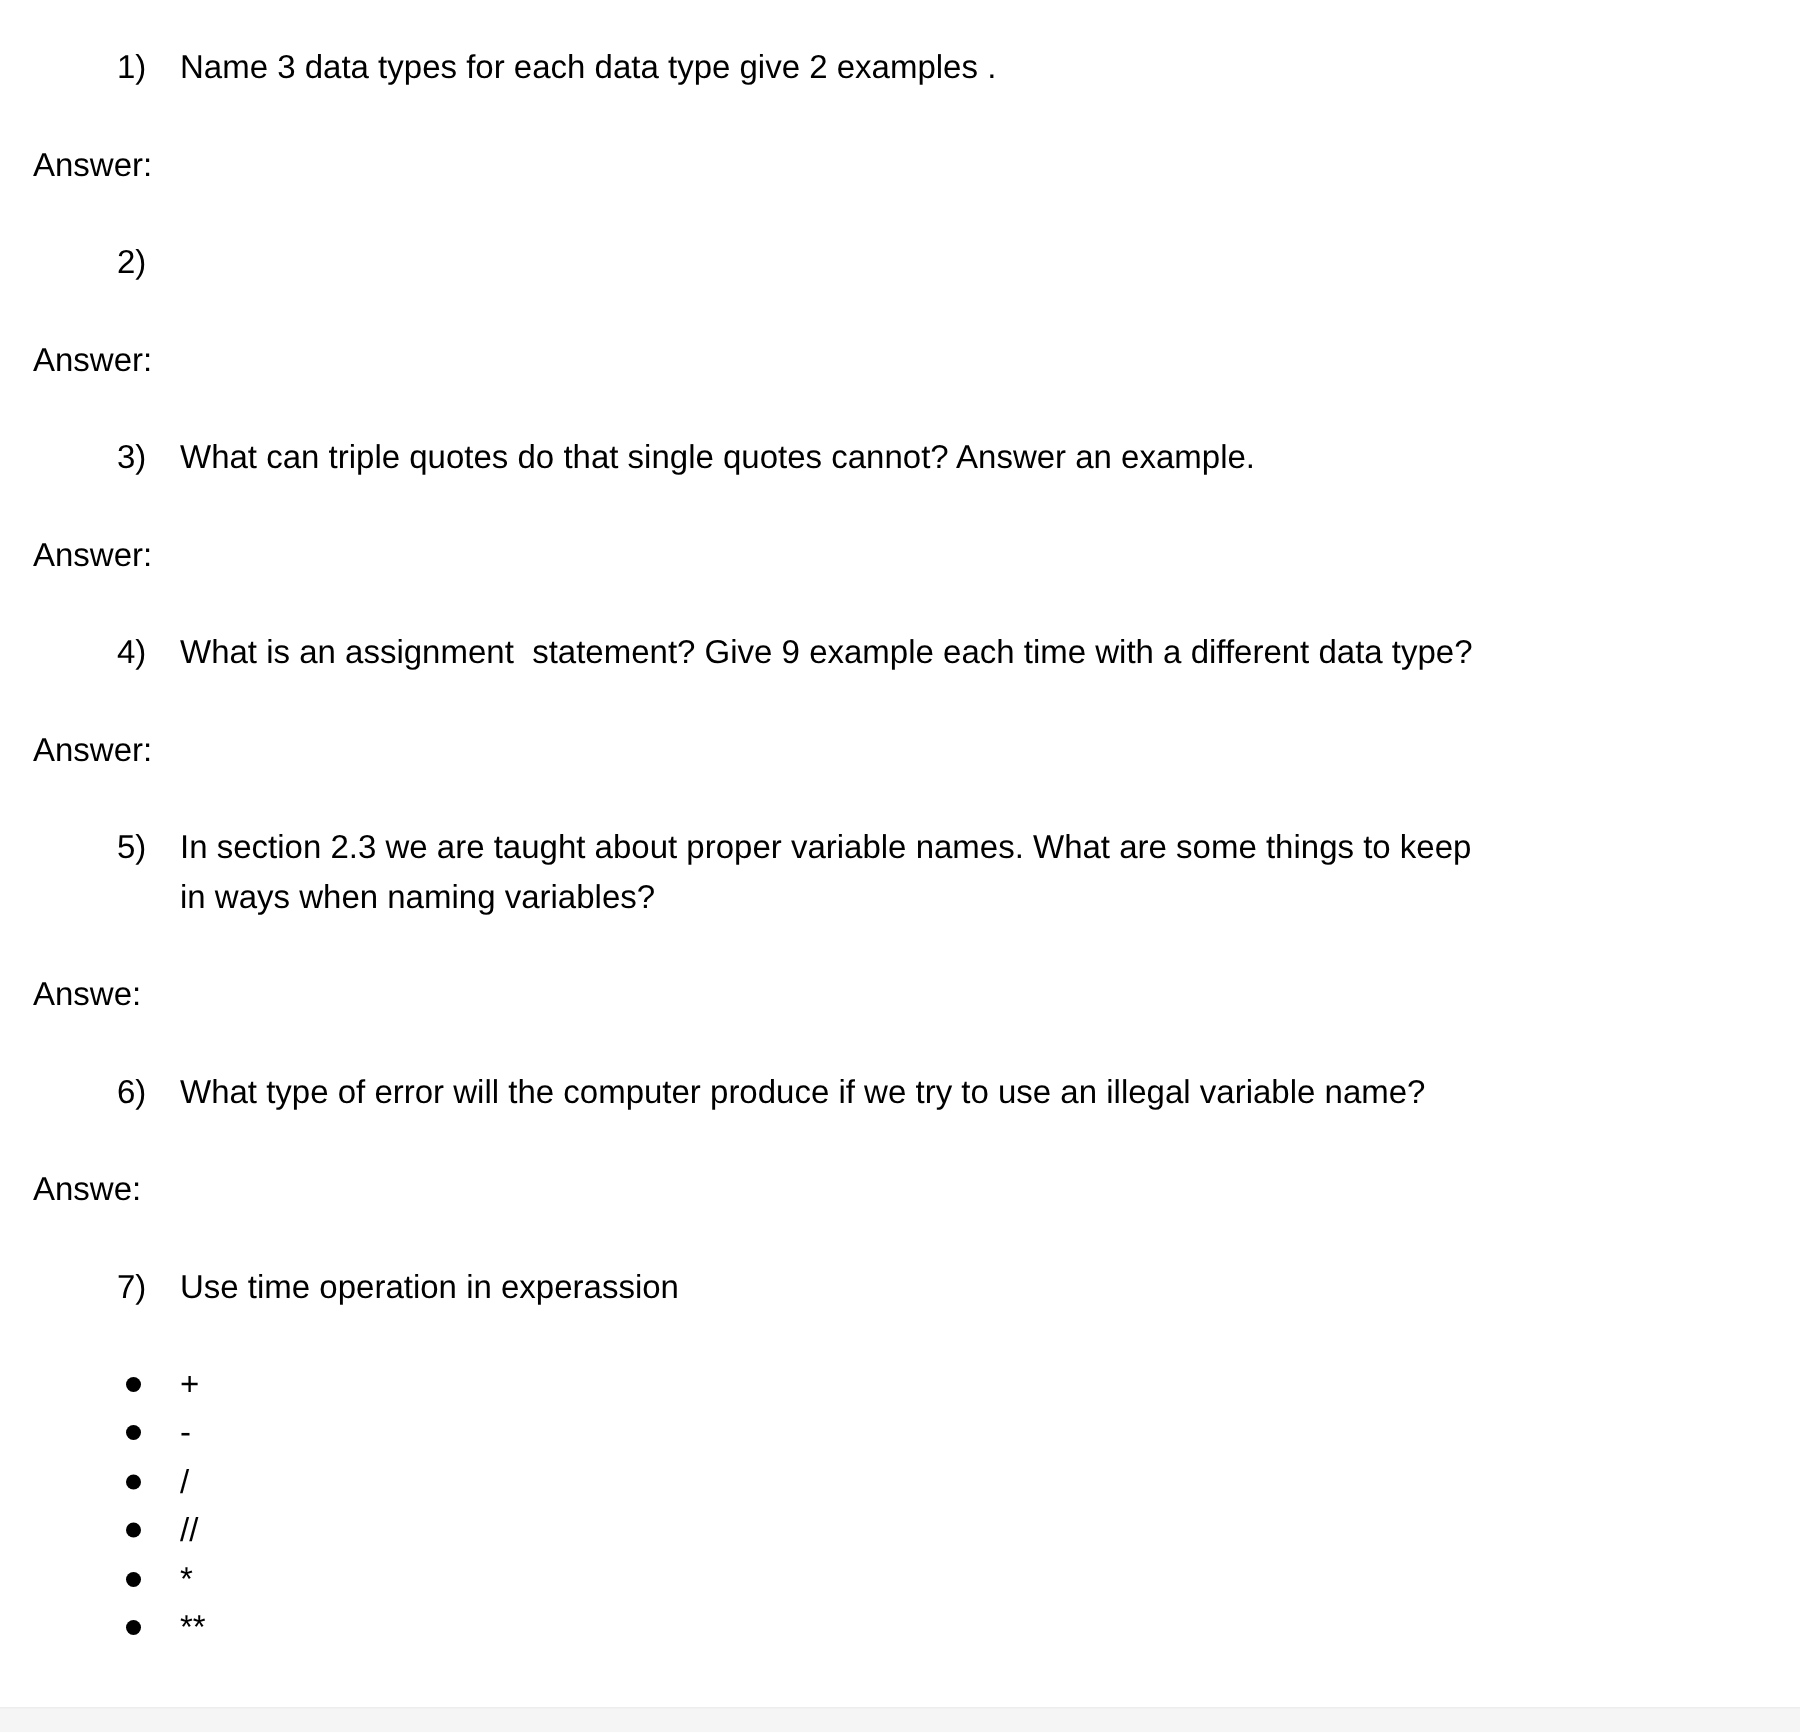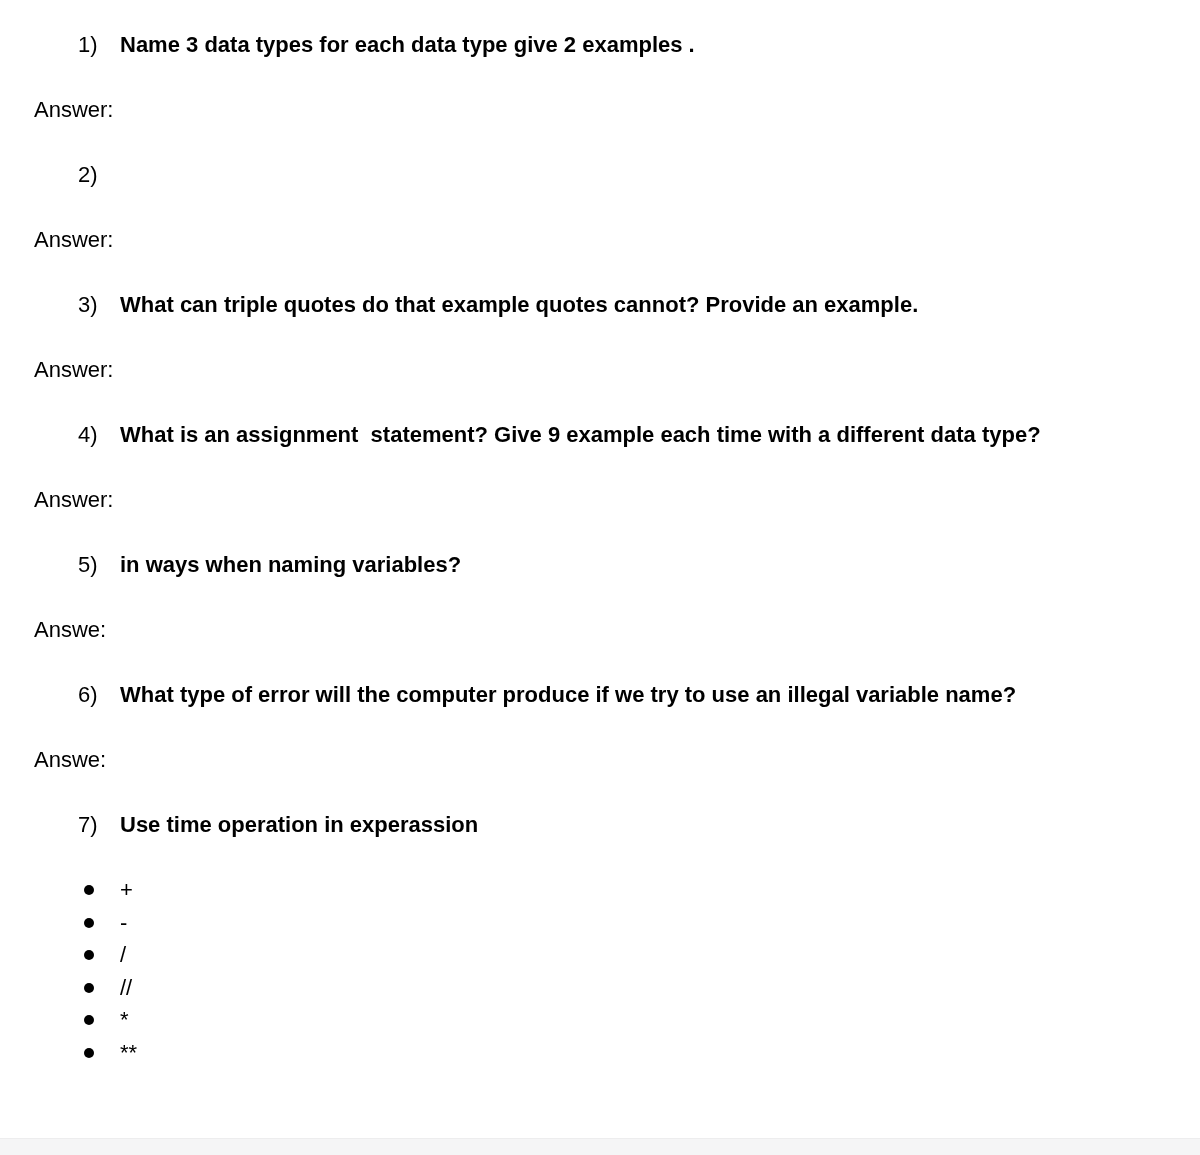--- a/index.html
+++ b/index.html
@@ -29,24 +29,23 @@
   }
   .qnum {
     flex: 0 0 42px;
     white-space: pre;
   }
   .qtext {
     flex: 1 1 auto;
   }
   .qline {
     white-space: pre; 
-    font-weight: bold;
   }
   .answer {
-    margin-left: 34px;
+    margin-left: 22px;
     margin-bottom: 32.5px;
     white-space: pre;
   }
   .bullet-list {
     margin-left: 84px;
   }
   .bullet-item {
     display: flex;
     align-items: center;
     height: 32.5px;
@@ -90,36 +89,37 @@
     <div class="question">
       <span class="qnum">2)</span>
       <div class="qtext">
       </div>
     </div>
     <div class="answer">Answer:</div>
 
     <div class="question">
       <span class="qnum">3)</span>
       <div class="qtext">
-        <div class="qline">What can triple quotes do that example quotes cannot? Provide an example.</div>
+        <div class="qline">What can triple quotes do that single quotes cannot? Answer an example.</div>
       </div>
     </div>
     <div class="answer">Answer:</div>
 
     <div class="question">
       <span class="qnum">4)</span>
       <div class="qtext">
         <div class="qline">What is an assignment  statement? Give 9 example each time with a different data type?</div>
       </div>
     </div>
     <div class="answer">Answer:</div>
 
     <div class="question">
       <span class="qnum">5)</span>
       <div class="qtext">
+        <div class="qline">In section 2.3 we are taught about proper variable names. What are some things to keep</div>
         <div class="qline">in ways when naming variables?</div>
       </div>
     </div>
     <div class="answer">Answe:</div>
 
     <div class="question">
       <span class="qnum">6)</span>
       <div class="qtext">
         <div class="qline">What type of error will the computer produce if we try to use an illegal variable name?</div>
       </div>

